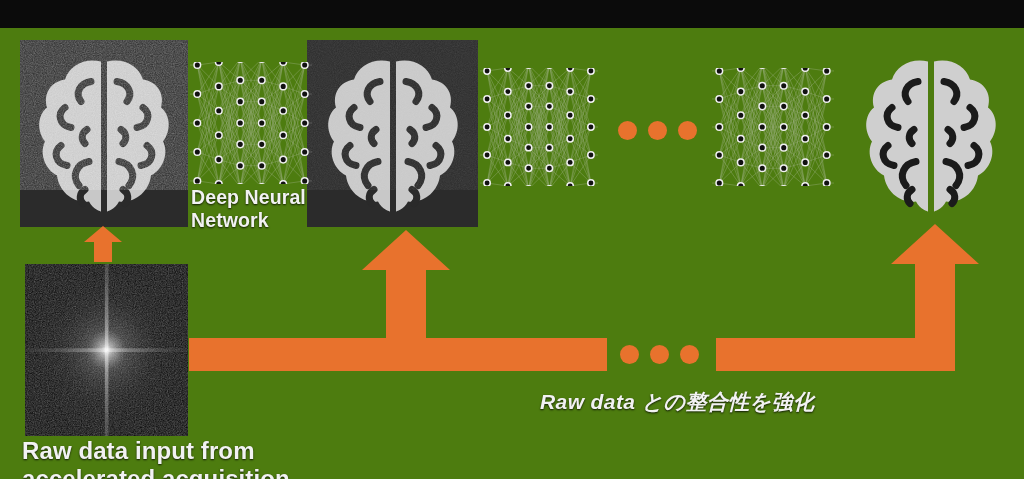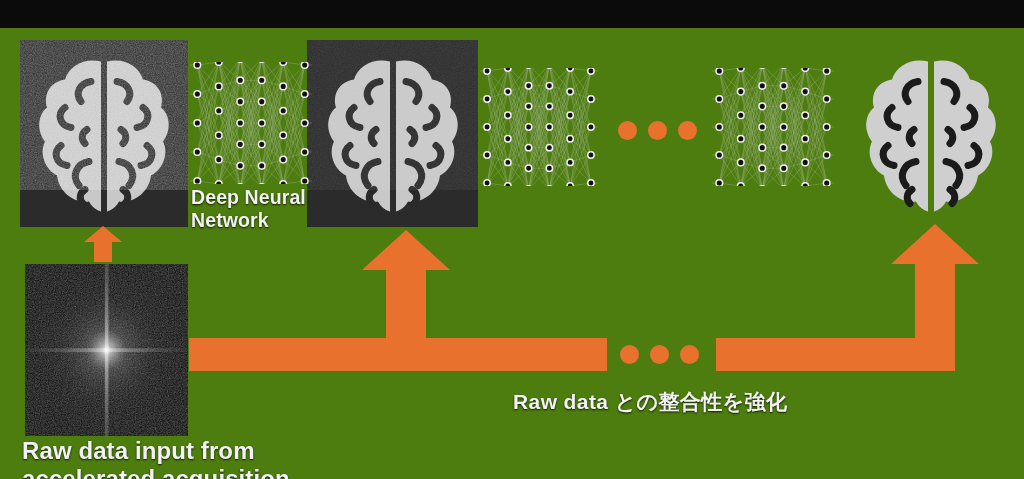--- a/index.html
+++ b/index.html
@@ -987,15 +987,15 @@
       <div class="dot" style="width: 19px; height: 19px; background: rgb(232, 114, 45);"></div>
       <div class="dot" style="width: 19px; height: 19px; background: rgb(232, 114, 45);"></div>
     </div>
 
   <div class="label dnn" id="lbl-dnn" style="left: 191px; top: 158px;">Deep Neural
 Network</div>
 
   <div class="label rawinput" id="lbl-raw" style="left: 22px; top: 409px;">Raw data input from
 accelerated acquisition</div>
 
-  <div class="label jp" id="lbl-jp" style="left: 513px; top: 362px;">Raw data との整合性を強化</div>
+  <div class="label jp" id="lbl-jp" style="left: 540px; top: 362px; font-style: italic;">Raw data との整合性を強化</div>
 
 </div>
 
 </body></html>

